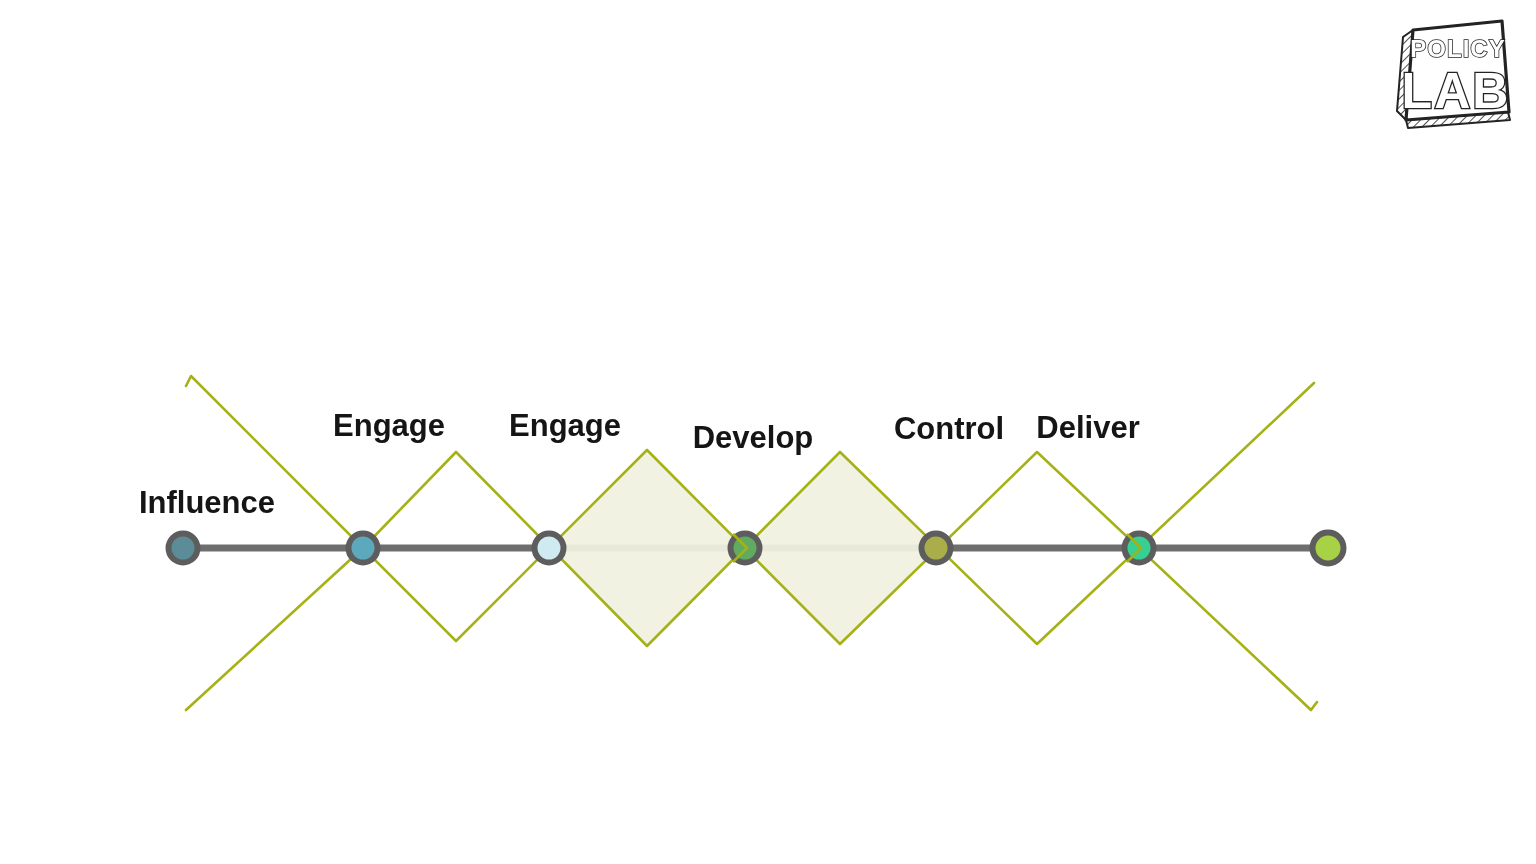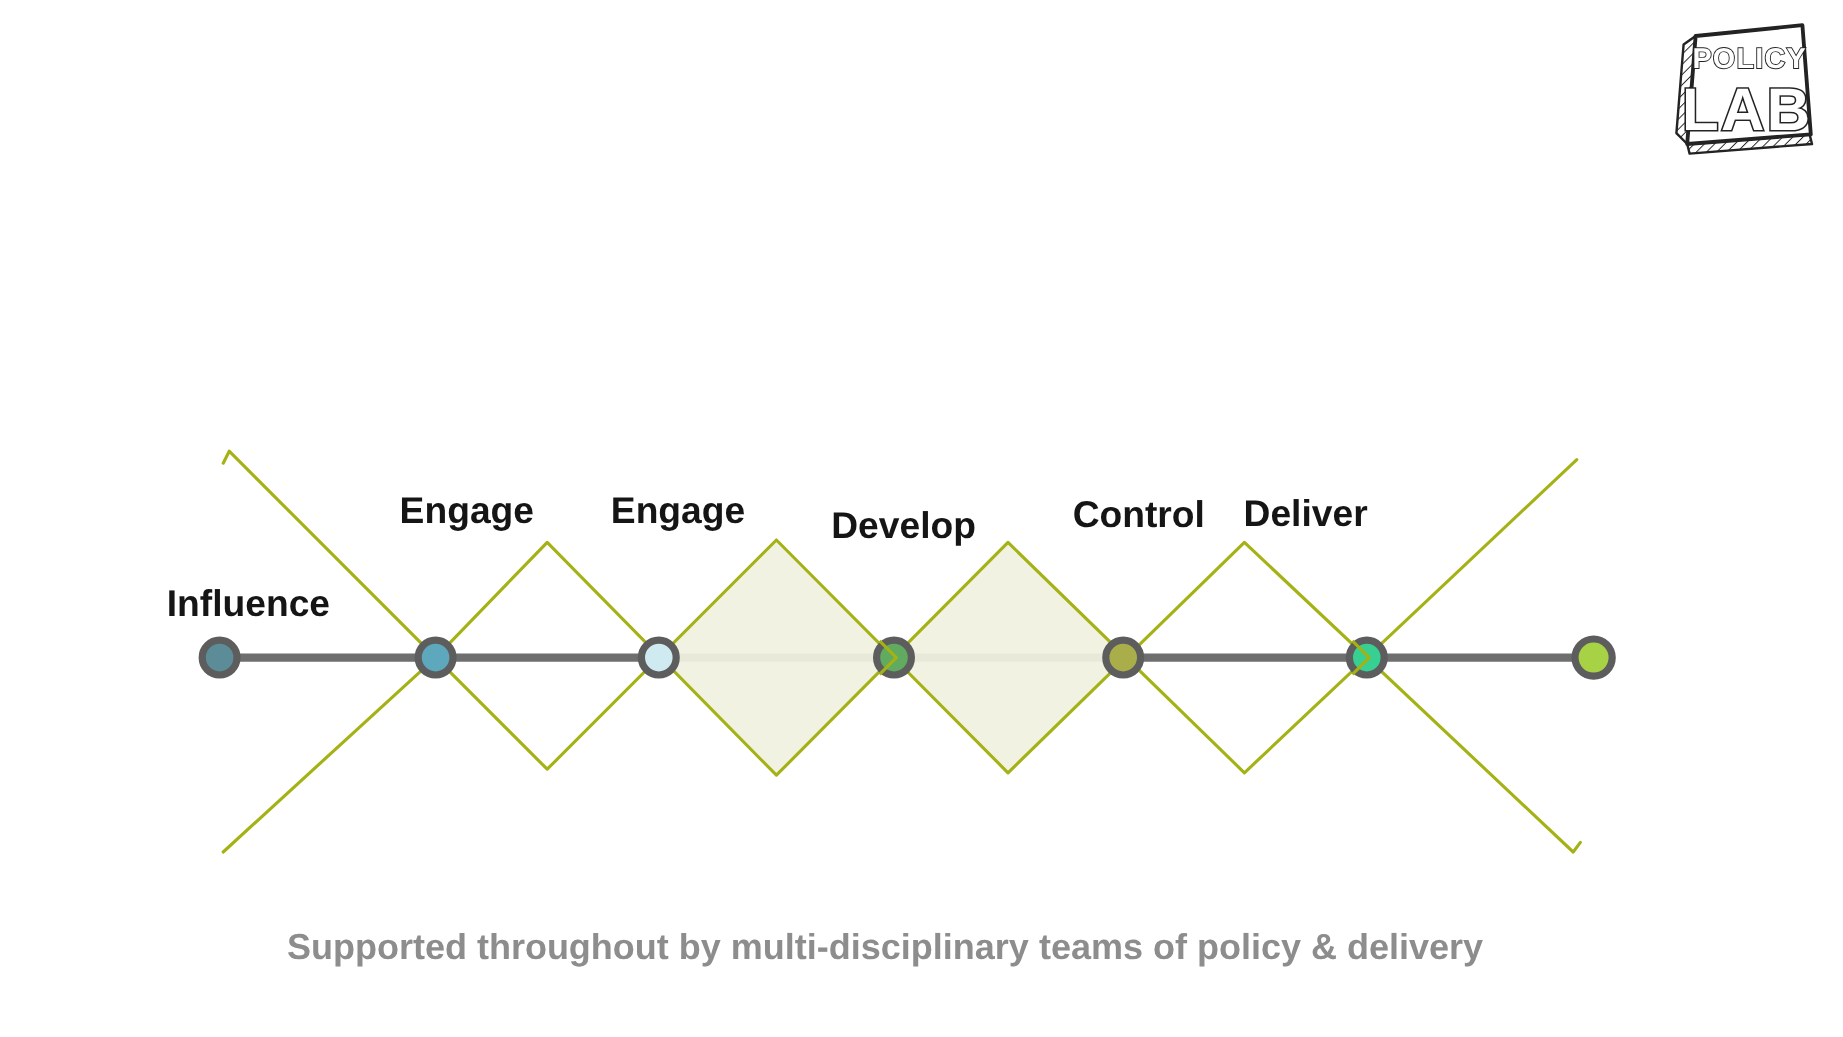--- a/index.html
+++ b/index.html
@@ -99,15 +99,14 @@
     <polyline points="1127,534 1141,548 1127,562" fill="none" stroke-width="2.6" stroke-linejoin="round" style="stroke: rgb(164, 178, 22);"></polyline>
   </svg>
 
   <div class="stage-label" style="left:97px;  top:485px;">Influence</div>
   <div class="stage-label" style="left:279px; top:408px;">Engage</div>
   <div class="stage-label" style="left:455px; top:408px;">Engage</div>
   <div class="stage-label" style="left:643px; top:410px;margin-top:10px;">Develop</div>
   <div class="stage-label" style="left:839px; top:411px;">Control</div>
   <div class="stage-label" style="left:978px;top:410px;">Deliver</div>
 
-  <div class="caption" style="color: rgb(141, 141, 141);">Supported throughout by multi-disciplinary teams of policy &amp; delivery</div>
 
 </div>
 
 </body></html>

